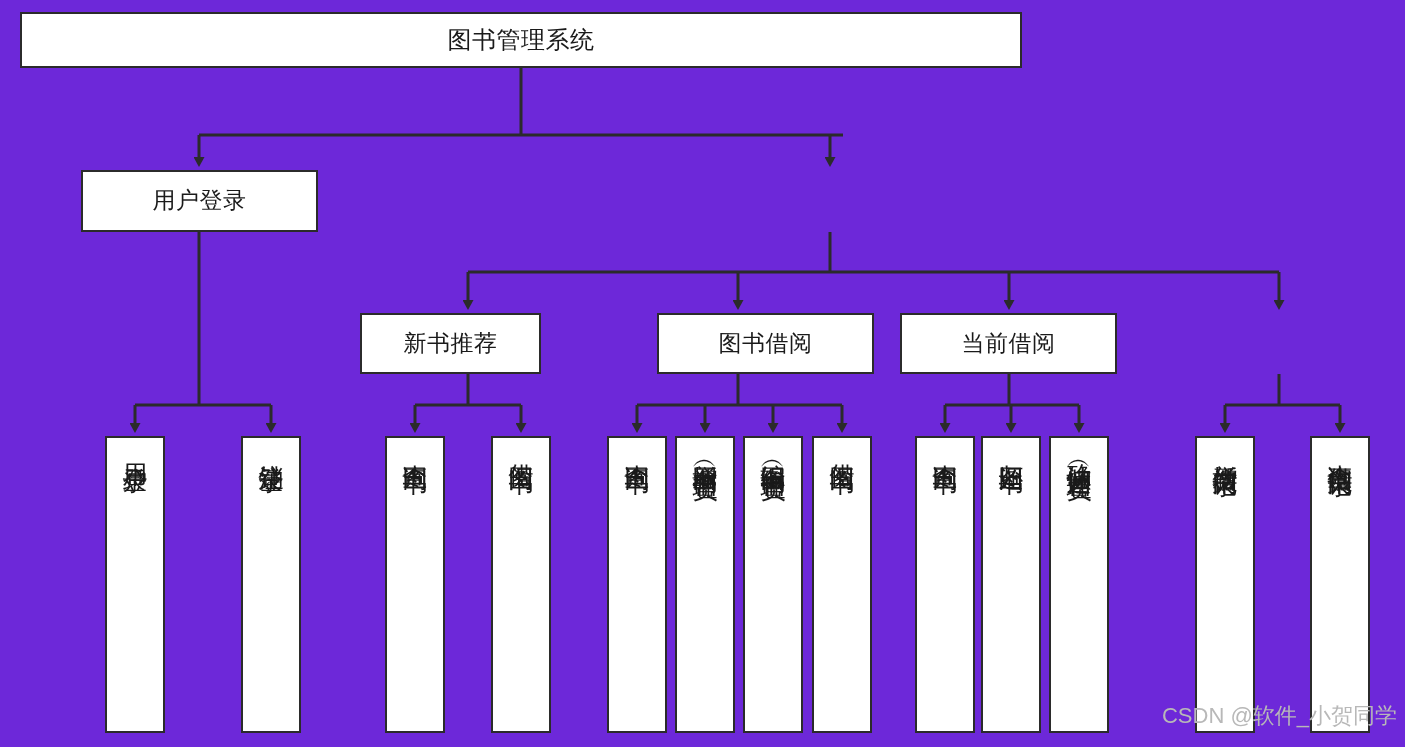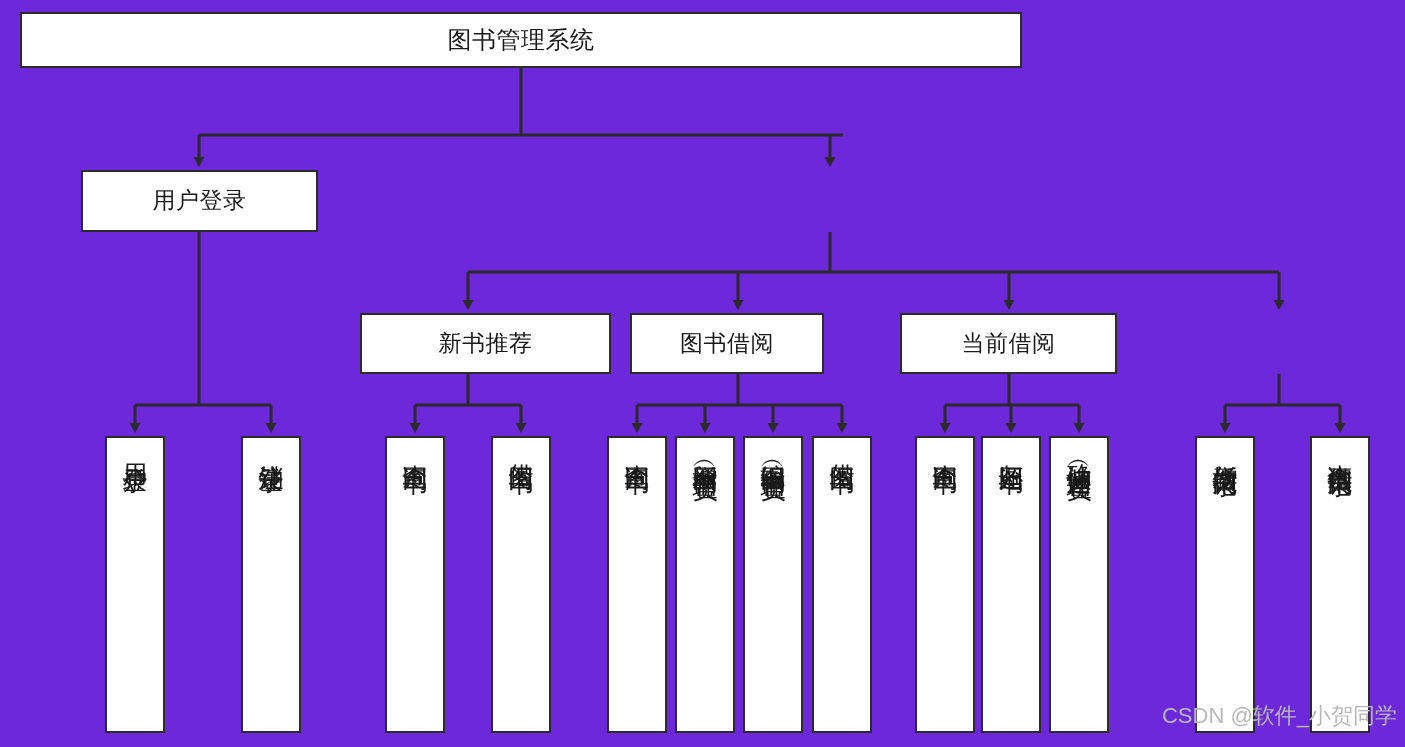--- a/index.html
+++ b/index.html
@@ -124,24 +124,24 @@
   </svg>
 
   <div class="node horizontal root" style="left:20px; top:12px; width:1002px; height:56px;">
     <span class="label">图书管理系统</span>
   </div>
 
   <div class="node horizontal" style="left:81px; top:170px; width:237px; height:62px;">
     <span class="label">用户登录</span>
   </div>
 
-  <div class="node horizontal" style="left:360px; top:313px; width:251px; height:61px;">
+  <div class="node horizontal" style="left:360px; top:313px; width:181px; height:61px;">
     <span class="label">新书推荐</span>
   </div>
-  <div class="node horizontal" style="left:630px; top:313px; width:194px; height:61px;">
+  <div class="node horizontal" style="left:657px; top:313px; width:217px; height:61px;">
     <span class="label">图书借阅</span>
   </div>
   <div class="node horizontal" style="left:900px; top:313px; width:217px; height:61px;">
     <span class="label">当前借阅</span>
   </div>
 
   <div class="node vertical" style="left:105px; top:436px; width:60px; height:297px;">
     <span class="label">用户登录</span>
   </div>
   <div class="node vertical" style="left:241px; top:436px; width:60px; height:297px;">

